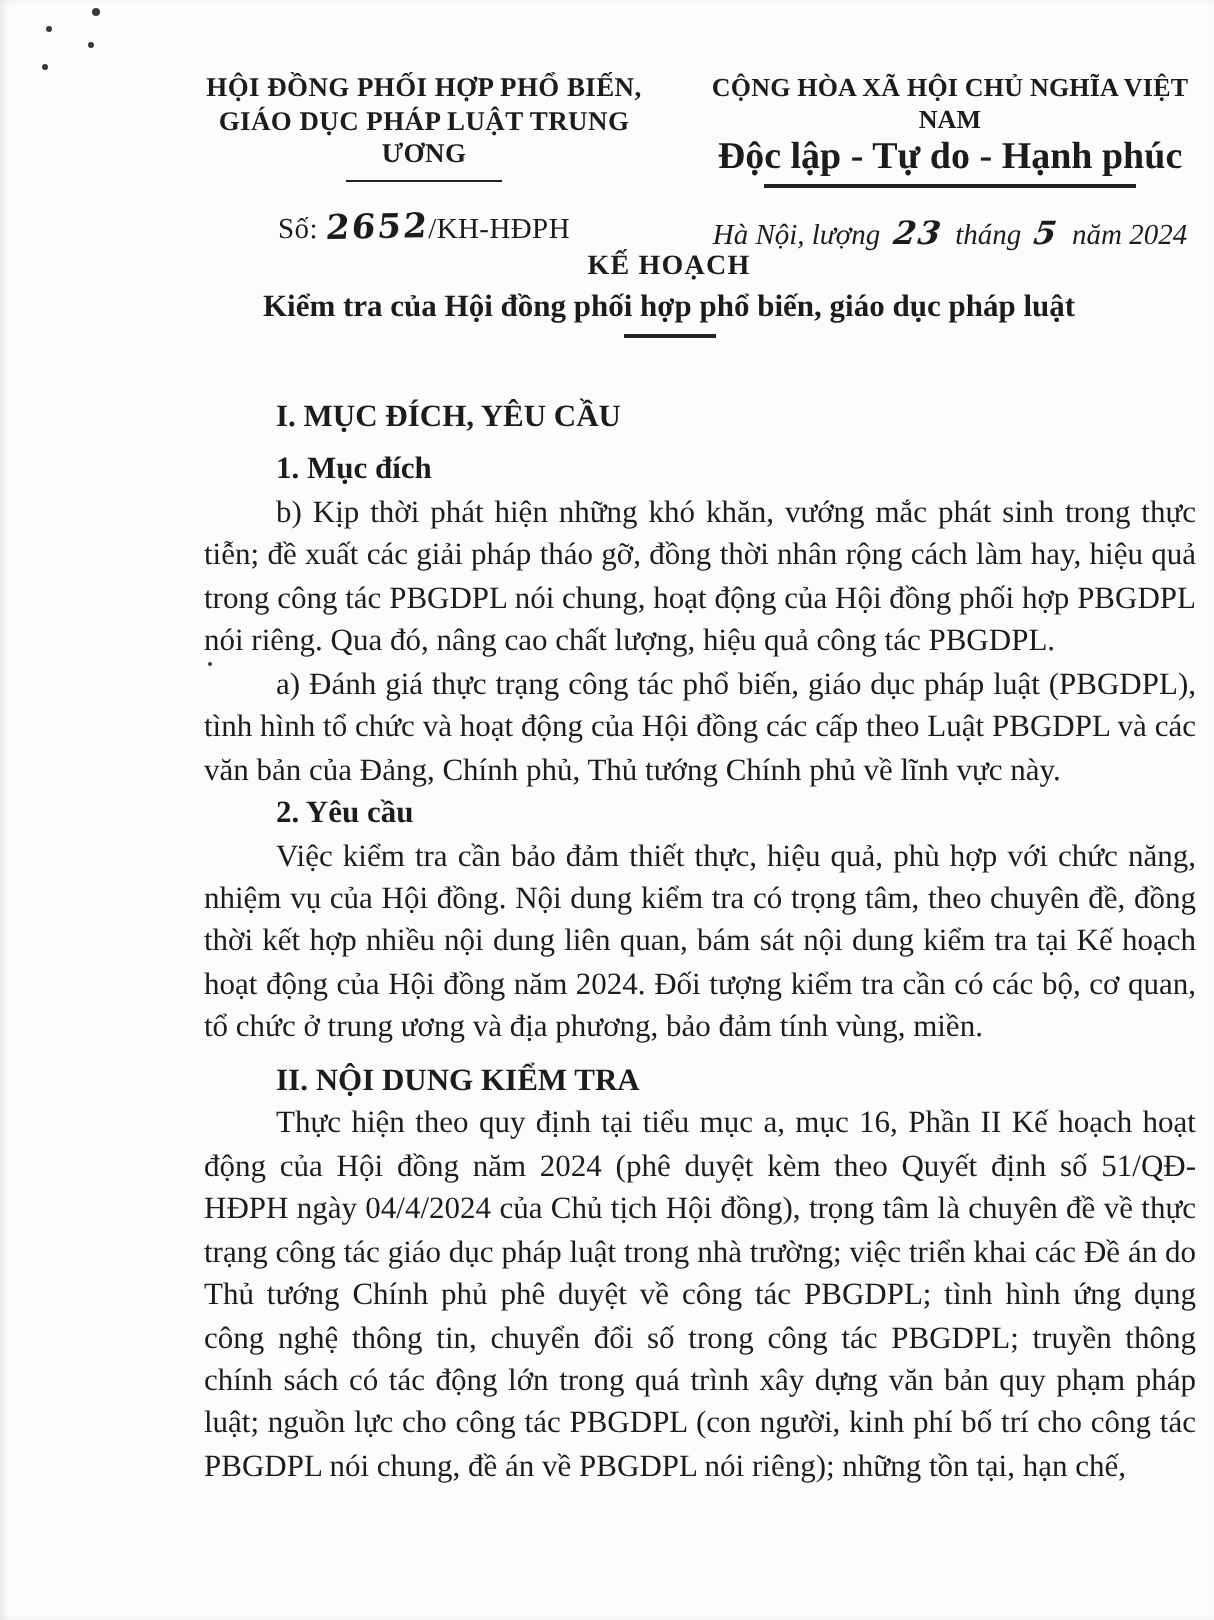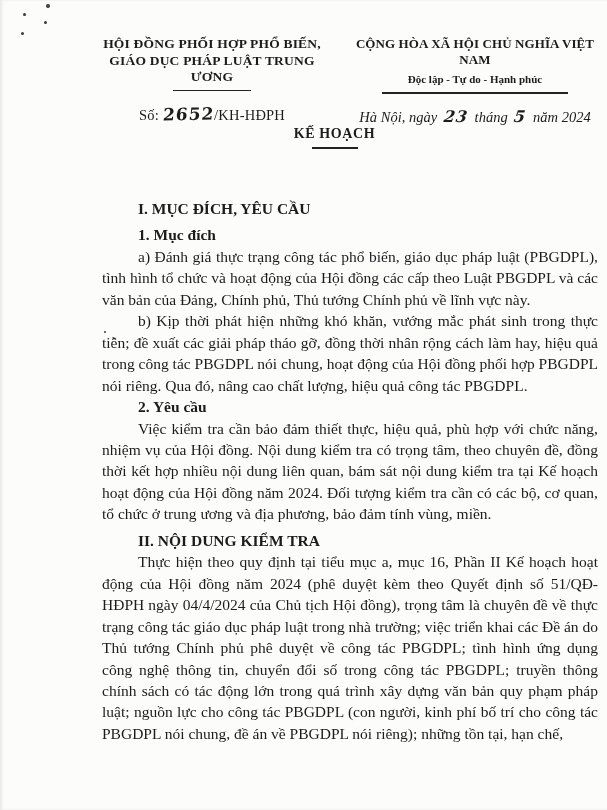--- a/index.html
+++ b/index.html
@@ -20,21 +20,21 @@
   .hdr-left {
     position:absolute; left:93px; top:36px; width:238px;
     text-align:center; font-weight:bold; font-size:13.5px; line-height:16.5px;
     letter-spacing:.2px;
   }
   .hdr-right {
     position:absolute; left:350px; top:36px; width:250px;
     text-align:center; font-weight:bold;
   }
   .hdr-right .nation { font-size:13px; line-height:16px; letter-spacing:.1px; }
-  .hdr-right .motto  { font-size:11px; line-height:18px; margin-top:2px; }
+  .hdr-right .motto  { font-size:19px; line-height:18px; margin-top:2px; }
   .rule { background:#222; height:1.5px; margin:4px auto 0; }
   .rule-left  { width:78px; }
   .rule-right { width:186px; }
   .doc-number { margin-top:15px; font-weight:normal; font-size:14.5px; }
   .hand {
     font-family:"DejaVu Serif",serif; font-weight:bold;
     display:inline-block; transform:skewX(-6deg) rotate(-1deg);
     font-size:17px; letter-spacing:1px;
   }
   .dateline { margin-top:13px; font-weight:normal; font-style:italic; font-size:14.5px; }
@@ -74,37 +74,38 @@
       <span>Số:</span>
       <span class="hand">2652</span><span>/KH-HĐPH</span>
     </div>
   </div>
 
   <div class="hdr-right">
     <div class="nation">CỘNG HÒA XÃ HỘI CHỦ NGHĨA VIỆT NAM</div>
     <div class="motto">Độc lập - Tự do - Hạnh phúc</div>
     <div class="rule rule-right"></div>
     <div class="dateline">
-      <span>Hà Nội, ngày</span>
+      <span>Hà Nội, lượng</span>
       <span class="hand">23</span>
       <span>tháng</span>
       <span class="hand">5</span>
       <span>năm 2024</span>
     </div>
   </div>
 
   <div class="title-block">
     <div class="title-main">KẾ HOẠCH</div>
+    <div class="title-sub">Kiểm tra của Hội đồng phối hợp phổ biến, giáo dục pháp luật</div>
     <div class="rule rule-title"></div>
   </div>
 
   <div class="body-text">
     <p class="heading">I. MỤC ĐÍCH, YÊU CẦU</p>
     <p class="heading mt">1. Mục đích</p>
+    <p>b) Kịp thời phát hiện những khó khăn, vướng mắc phát sinh trong thực tiễn; đề xuất các giải pháp tháo gỡ, đồng thời nhân rộng cách làm hay, hiệu quả trong công tác PBGDPL nói chung, hoạt động của Hội đồng phối hợp PBGDPL nói riêng. Qua đó, nâng cao chất lượng, hiệu quả công tác PBGDPL.</p>
     <p>a) Đánh giá thực trạng công tác phổ biến, giáo dục pháp luật (PBGDPL), tình hình tổ chức và hoạt động của Hội đồng các cấp theo Luật PBGDPL và các văn bản của Đảng, Chính phủ, Thủ tướng Chính phủ về lĩnh vực này.</p>
-    <p>b) Kịp thời phát hiện những khó khăn, vướng mắc phát sinh trong thực tiễn; đề xuất các giải pháp tháo gỡ, đồng thời nhân rộng cách làm hay, hiệu quả trong công tác PBGDPL nói chung, hoạt động của Hội đồng phối hợp PBGDPL nói riêng. Qua đó, nâng cao chất lượng, hiệu quả công tác PBGDPL.</p>
     <p class="heading">2. Yêu cầu</p>
     <p>Việc kiểm tra cần bảo đảm thiết thực, hiệu quả, phù hợp với chức năng, nhiệm vụ của Hội đồng. Nội dung kiểm tra có trọng tâm, theo chuyên đề, đồng thời kết hợp nhiều nội dung liên quan, bám sát nội dung kiểm tra tại Kế hoạch hoạt động của Hội đồng năm 2024. Đối tượng kiểm tra cần có các bộ, cơ quan, tổ chức ở trung ương và địa phương, bảo đảm tính vùng, miền.</p>
     <p class="heading mt">II. NỘI DUNG KIỂM TRA</p>
     <p>Thực hiện theo quy định tại tiểu mục a, mục 16, Phần II Kế hoạch hoạt động của Hội đồng năm 2024 (phê duyệt kèm theo Quyết định số 51/QĐ-HĐPH ngày 04/4/2024 của Chủ tịch Hội đồng), trọng tâm là chuyên đề về thực trạng công tác giáo dục pháp luật trong nhà trường; việc triển khai các Đề án do Thủ tướng Chính phủ phê duyệt về công tác PBGDPL; tình hình ứng dụng công nghệ thông tin, chuyển đổi số trong công tác PBGDPL; truyền thông chính sách có tác động lớn trong quá trình xây dựng văn bản quy phạm pháp luật; nguồn lực cho công tác PBGDPL (con người, kinh phí bố trí cho công tác PBGDPL nói chung, đề án về PBGDPL nói riêng); những tồn tại, hạn chế,</p>
   </div>
 
 </div>
 
 </body></html>

